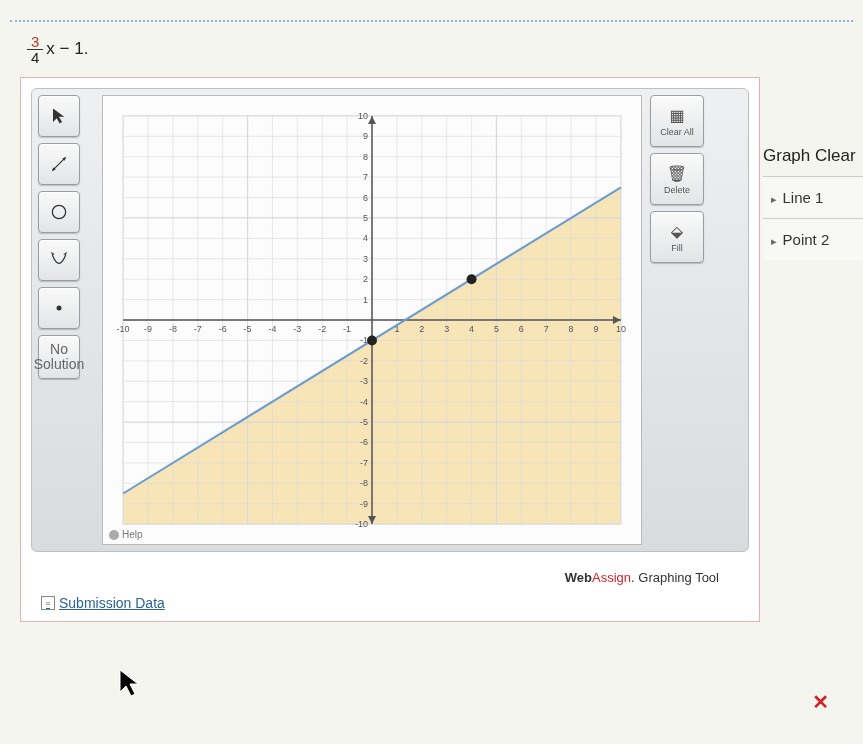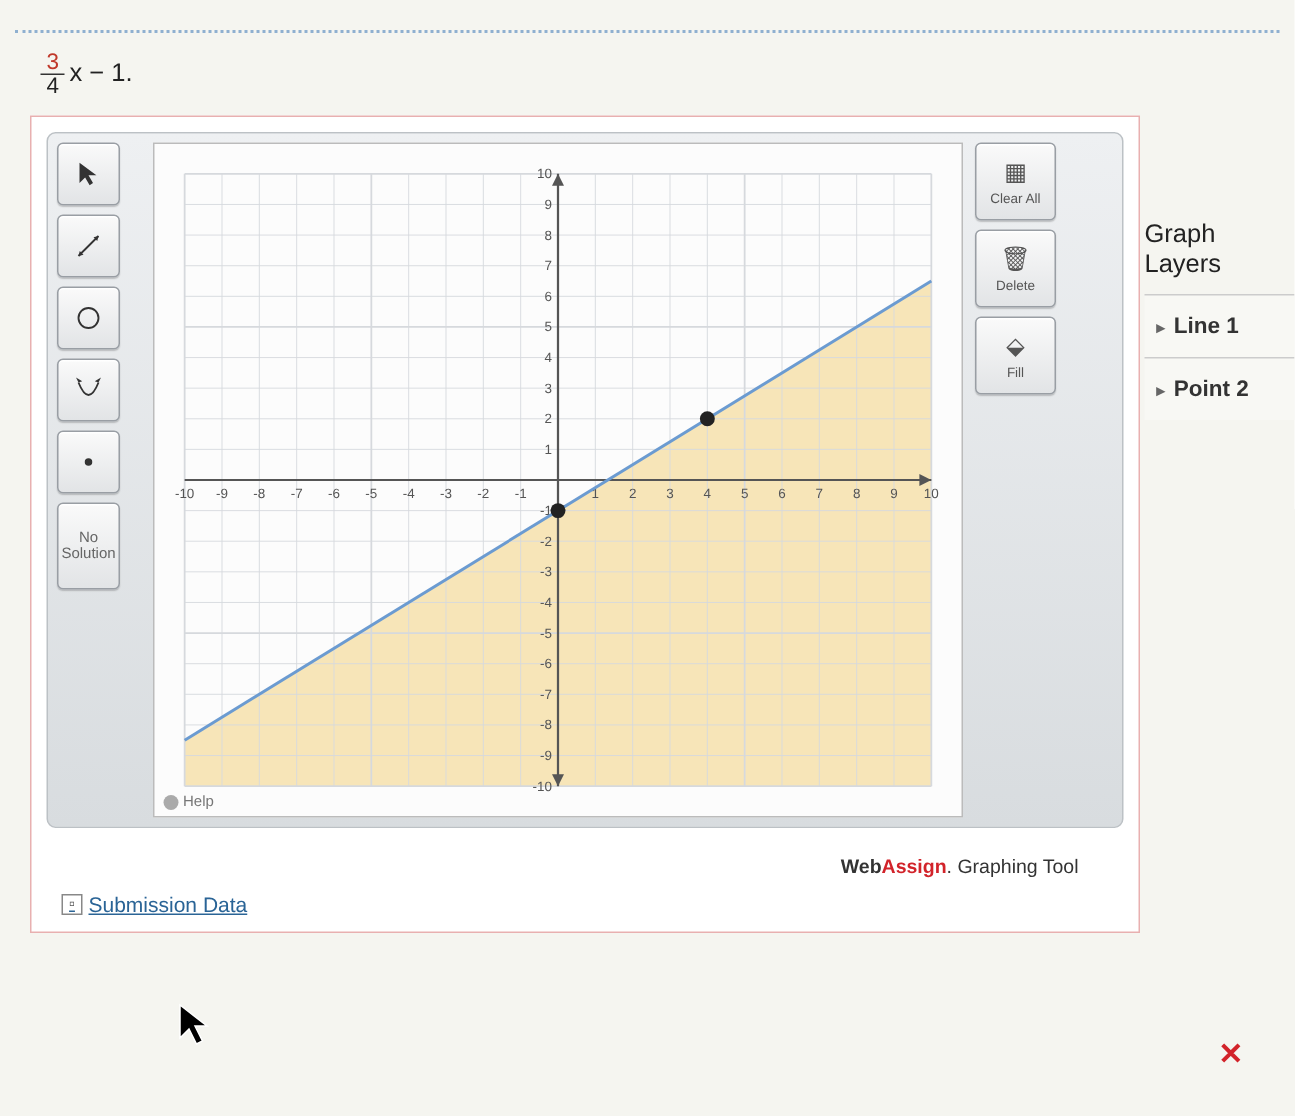--- a/index.html
+++ b/index.html
@@ -65,22 +65,22 @@
     border-radius: 4px;
     display: flex;
     align-items: center;
     justify-content: center;
     font-size: 18px;
     color: #444;
     cursor: pointer;
     box-shadow: inset 0 1px 0 #fff, 0 1px 1px rgba(0,0,0,.2);
   }
   .tool-btn.nosol {
-    height: 58px;
-    font-size: 10px;
+    height: 44px;
+    font-size: 14px;
     text-align: center;
     line-height: 1.1;
     color: #666;
     flex-direction: column;
   }
   .graph-area {
     background: #fcfcfc;
     border: 1px solid #bbb;
     width: 540px;
     height: 450px;
@@ -111,21 +111,21 @@
     gap: 2px;
   }
   .action-btn .ic { font-size: 16px; }
   .brand-row {
     text-align: right;
     padding: 8px 40px 6px 0;
     font-size: 13px;
     color: #333;
   }
   .brand-row .wa1 { color:#333; font-weight:bold;}
-  .brand-row .wa2 { color:#d2232a; font-weight:bold;}
+  .brand-row .wa2 { color:#d2232a; font-weight:normal;}
   .submission-link {
     display: inline-flex;
     align-items: center;
     gap: 4px;
     margin: 4px 0 10px 20px;
     color: #2a6496;
     font-size: 14px;
     text-decoration: underline;
     cursor: pointer;
   }
@@ -148,21 +148,20 @@
     color: #222;
     padding: 8px 4px 10px 0;
     font-weight: normal;
   }
   .layer-item {
     border-top: 1px solid #ccc;
     padding: 12px 4px 12px 8px;
     color: #333;
     cursor: pointer;
     background: #f8f8f4;
-    font-weight: bold;
   }
   .layer-item::before {
     content: "▸";
     margin-right: 6px;
     font-size: 11px;
     color: #666;
   }
   .close-x {
     position: absolute;
     right: 34px;
@@ -356,21 +355,21 @@
     <span class="wa1">Web</span><span class="wa2">Assign</span><span>. Graphing Tool</span>
   </div>
 
   <a class="submission-link">
     <span class="plus">▫</span>
     <span>Submission Data</span>
   </a>
 </div>
 
 <div class="layers-panel">
-  <div class="layers-title">Graph Layers</div>
+  <div class="layers-title">Graph Clear</div>
   <div class="layer-item"><span>Line 1</span></div>
   <div class="layer-item"><span>Point 2</span></div>
 </div>
 
 <div class="close-x">✕</div>
 
 <svg class="cursor-arrow" width="28" height="32">
   <path d="M2 2 L2 24 L8 18 L13 28 L17 26 L12 16 L20 16 Z" fill="#000" stroke="#fff" stroke-width="1"></path>
 </svg>
 

